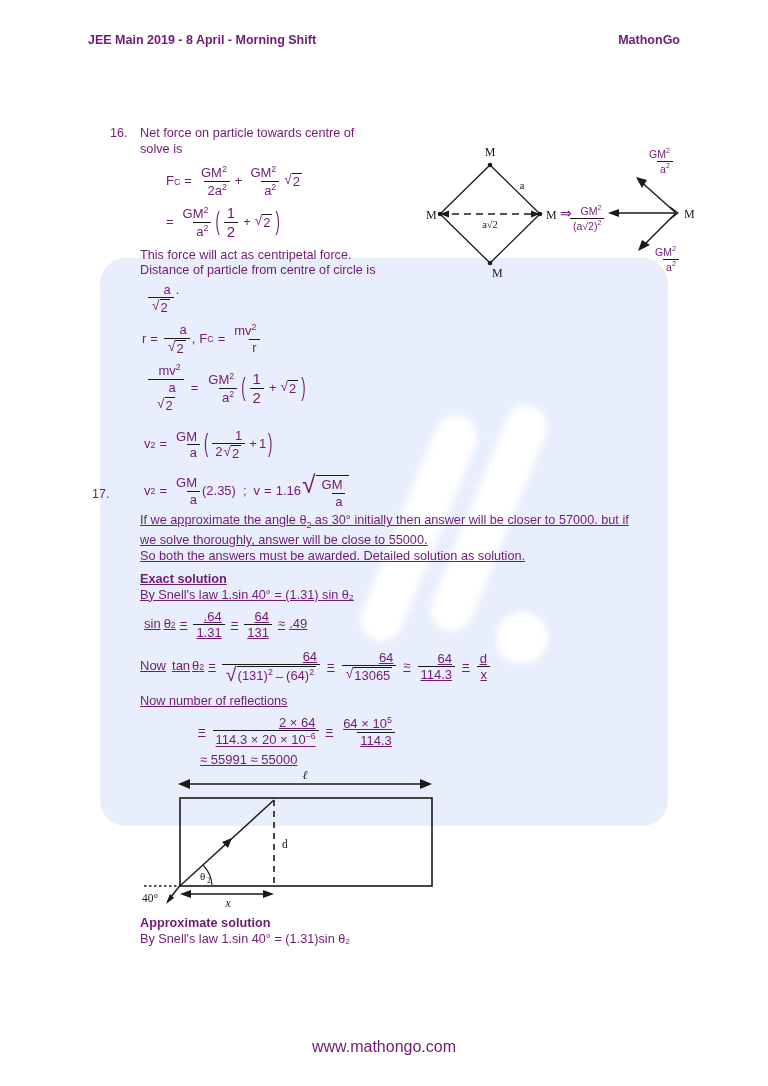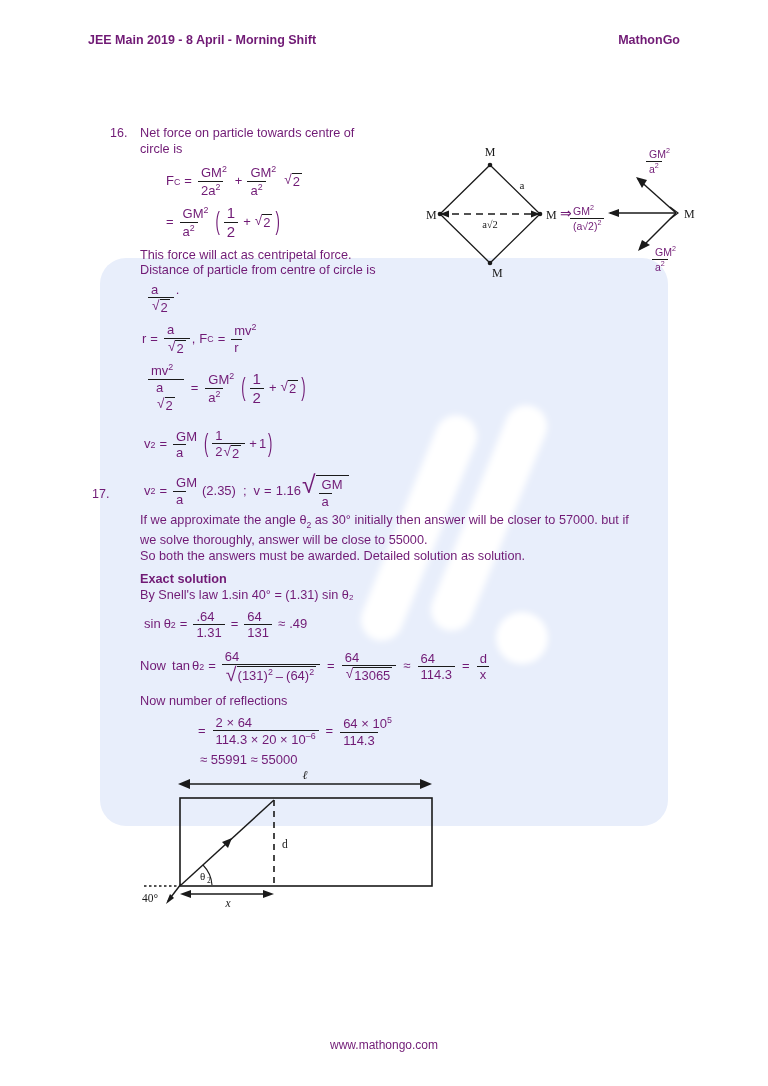--- a/index.html
+++ b/index.html
@@ -57,21 +57,21 @@
     justify-content: space-between;
     align-items: baseline;
     font-size: 12.5px;
     font-weight: bold;
     z-index: 3;
   }
   .footer {
     position: absolute;
     left: 0; right: 0; top: 1038px;
     text-align: center;
-    font-size: 12px;
+    font-size: 16px;
     z-index: 3;
   }
 
   
   .content { position: absolute; left: 0; top: 0; right: 0; bottom: 0; z-index: 2; }
   .qnum {
     position: absolute;
     font-size: 12.5px;
     width: 34px;
   }
@@ -85,21 +85,21 @@
   .just { text-align: justify; }
   .bold { font-weight: bold; }
 
   
   .m { font-size: 13px; line-height: 1.15; white-space: nowrap; }
   .row { display: flex; align-items: center; }
   .rowb { display: flex; align-items: baseline; }
   .frac {
     display: inline-flex;
     flex-direction: column;
-    align-items: flex-start;
+    align-items: flex-end;
     vertical-align: middle;
     margin: 0 2px;
     line-height: 1.05;
   }
   .frac > .num { padding: 0 3px 1px 3px; }
   .frac > .den { padding: 1px 3px 0 3px; border-top: 1.2px solid #1a1a1a; }
   .sup { font-size: 0.68em; vertical-align: super; }
   .sub { font-size: 0.68em; vertical-align: sub; }
   .paren {
     display: inline-block;
@@ -131,21 +131,21 @@
     <div>JEE Main 2019 - 8 April - Morning Shift</div>
     <div>MathonGo</div>
   </div>
 
   <div class="content">
 
     <div class="qnum" style="left:110px; top:126px;">16.</div>
 
     <div class="qbody" style="left:140px; top:126px; width:290px;">
       <div class="ptext just">Net force on particle towards centre of</div>
-      <div class="ptext">circle is</div>
+      <div class="ptext">solve is</div>
 
       <div class="m row" style="margin-top:8px; margin-left:26px;">
         <span>F</span>
           <span class="sub">C</span>
         <span style="margin:0 4px;">=</span>
         <span class="frac">
           <span class="num"><span>GM</span><span class="sup">2</span></span>
           <span class="den"><span>2a</span><span class="sup">2</span></span>
         </span>
         <span style="margin:0 3px;">+</span>
@@ -346,21 +346,21 @@
       <div class="m" style="position:absolute; left:52px; top:96px; font-size:10.5px;">
         <span class="frac">
           <span class="num"><span>GM</span><span class="sup">2</span></span>
           <span class="den"><span>a</span><span class="sup">2</span></span>
         </span>
       </div>
     </div>
 
     <div class="qnum" style="left:92px; top:487px;">17.</div>
 
-    <div class="qbody" style="left:140px; top:513px; width:575px;">
+    <div class="qbody" style="left:140px; top:513px; width:575px;text-decoration:underline;">
       <div class="ptext">
         <span>If we approximate the angle </span><span>θ</span><span class="sub">2</span><span> as 30° initially then answer will be closer to 57000. but if</span>
       </div>
       <div class="ptext">we solve thoroughly, answer will be close to 55000.</div>
       <div class="ptext">So both the answers must be awarded. Detailed solution as solution.</div>
       <div class="ptext bold" style="margin-top:8px;">Exact solution</div>
       <div class="ptext">By Snell's law 1.sin 40° = (1.31) sin θ₂</div>
 
       <div class="m row" style="margin-top:6px; margin-left:4px;">
         <span>sin</span>
@@ -462,19 +462,23 @@
 
         <text x="2" y="134" font-size="11.5" fill="#1a1a1a">40°</text>
 
         <line x1="46" y1="126" x2="128" y2="126" stroke="#1a1a1a" stroke-width="1.4"></line>
         <path d="M40,126 L51,122 L51,130 Z" fill="#1a1a1a"></path>
         <path d="M134,126 L123,122 L123,130 Z" fill="#1a1a1a"></path>
         <text x="88" y="139" font-size="11.5" text-anchor="middle" fill="#1a1a1a" font-style="italic">x</text>
       </svg>
     </div>
 
+    <div class="qbody" style="left:140px; top:916px; width:420px;">
+      <div class="ptext bold">Approximate solution</div>
+      <div class="ptext">By Snell's law 1.sin 40° = (1.31)sin θ₂</div>
+    </div>
 
   </div>
 
   <div class="footer">
     <span>www.mathongo.com</span>
   </div>
 </div>
 
 </body></html>

